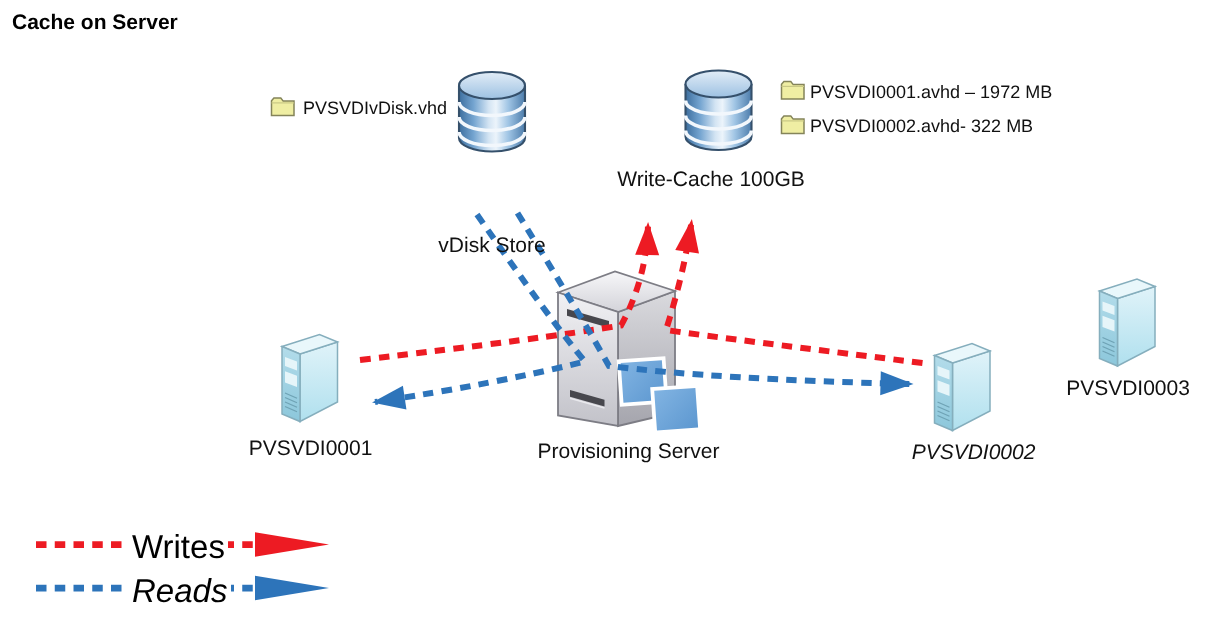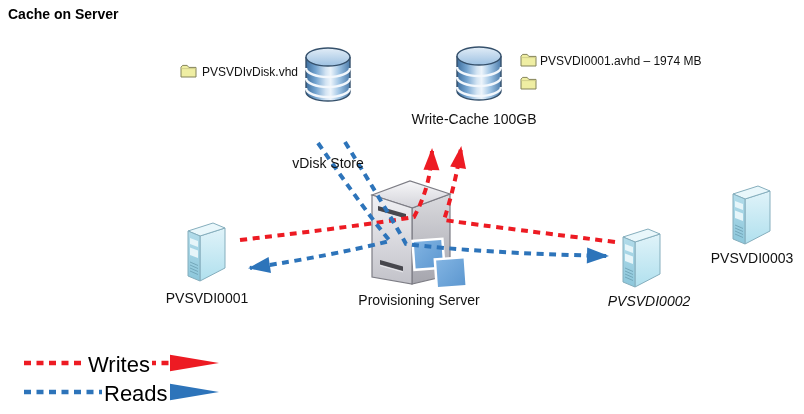--- a/index.html
+++ b/index.html
@@ -123,25 +123,26 @@
     <path d="M318,143 Q368,215 390,241 Q330,256 250,268" fill="none" stroke-width="4" stroke-dasharray="7 5.5" marker-end="url(#mBlueS)" stroke="#2d74ba"></path>
     <path d="M345,142 Q390,215 406,244 Q480,253 607,256" fill="none" stroke-width="4" stroke-dasharray="7 5.5" marker-end="url(#mBlueS)" stroke="#2d74ba"></path>
 
     <path d="M24,363 L171,363" fill="none" stroke-width="4.5" stroke-dasharray="7 5.5" marker-end="url(#mRedL)" stroke="#ed1b23"></path>
     <path d="M24,392 L171,392" fill="none" stroke-width="4.5" stroke-dasharray="7 5.5" marker-end="url(#mBlueL)" stroke="#2d74ba"></path>
   </svg>
 
   <div class="label title" style="left:8px;top:6px;">Cache on Server</div>
 
   <div class="label file" style="left:202px;top:66px;">PVSVDIvDisk.vhd</div>
-  <div class="label file" style="left:540px;top:55px;">PVSVDI0001.avhd – 1974 MB</div>
+  <div class="label file" style="left:540px;top:55px;">PVSVDI0001.avhd – 1972 MB</div>
+  <div class="label file" style="left:540px;top:78px;">PVSVDI0002.avhd- 322 MB</div>
 
   <div class="label node center" style="left:328px;top:111px;margin-top:44px;">vDisk Store</div>
   <div class="label node center" style="left:474px;top:111px;">Write-Cache 100GB</div>
 
   <div class="label node center" style="left:419px;top:292px;">Provisioning Server</div>
   <div class="label node center" style="left:207px;top:290px;">PVSVDI0001</div>
   <div class="label node center" style="left:649px;top:293px;font-style:italic;">PVSVDI0002</div>
   <div class="label node center" style="left:752px;top:250px;">PVSVDI0003</div>
 
   <div class="label legend-text" style="left:86px;top:352px;">Writes</div>
-  <div class="label legend-text" style="left:102px;top:381px;">Reads</div>
+  <div class="label legend-text" style="left:86px;top:381px;font-style:italic;">Reads</div>
 </div>
 
 </body></html>

